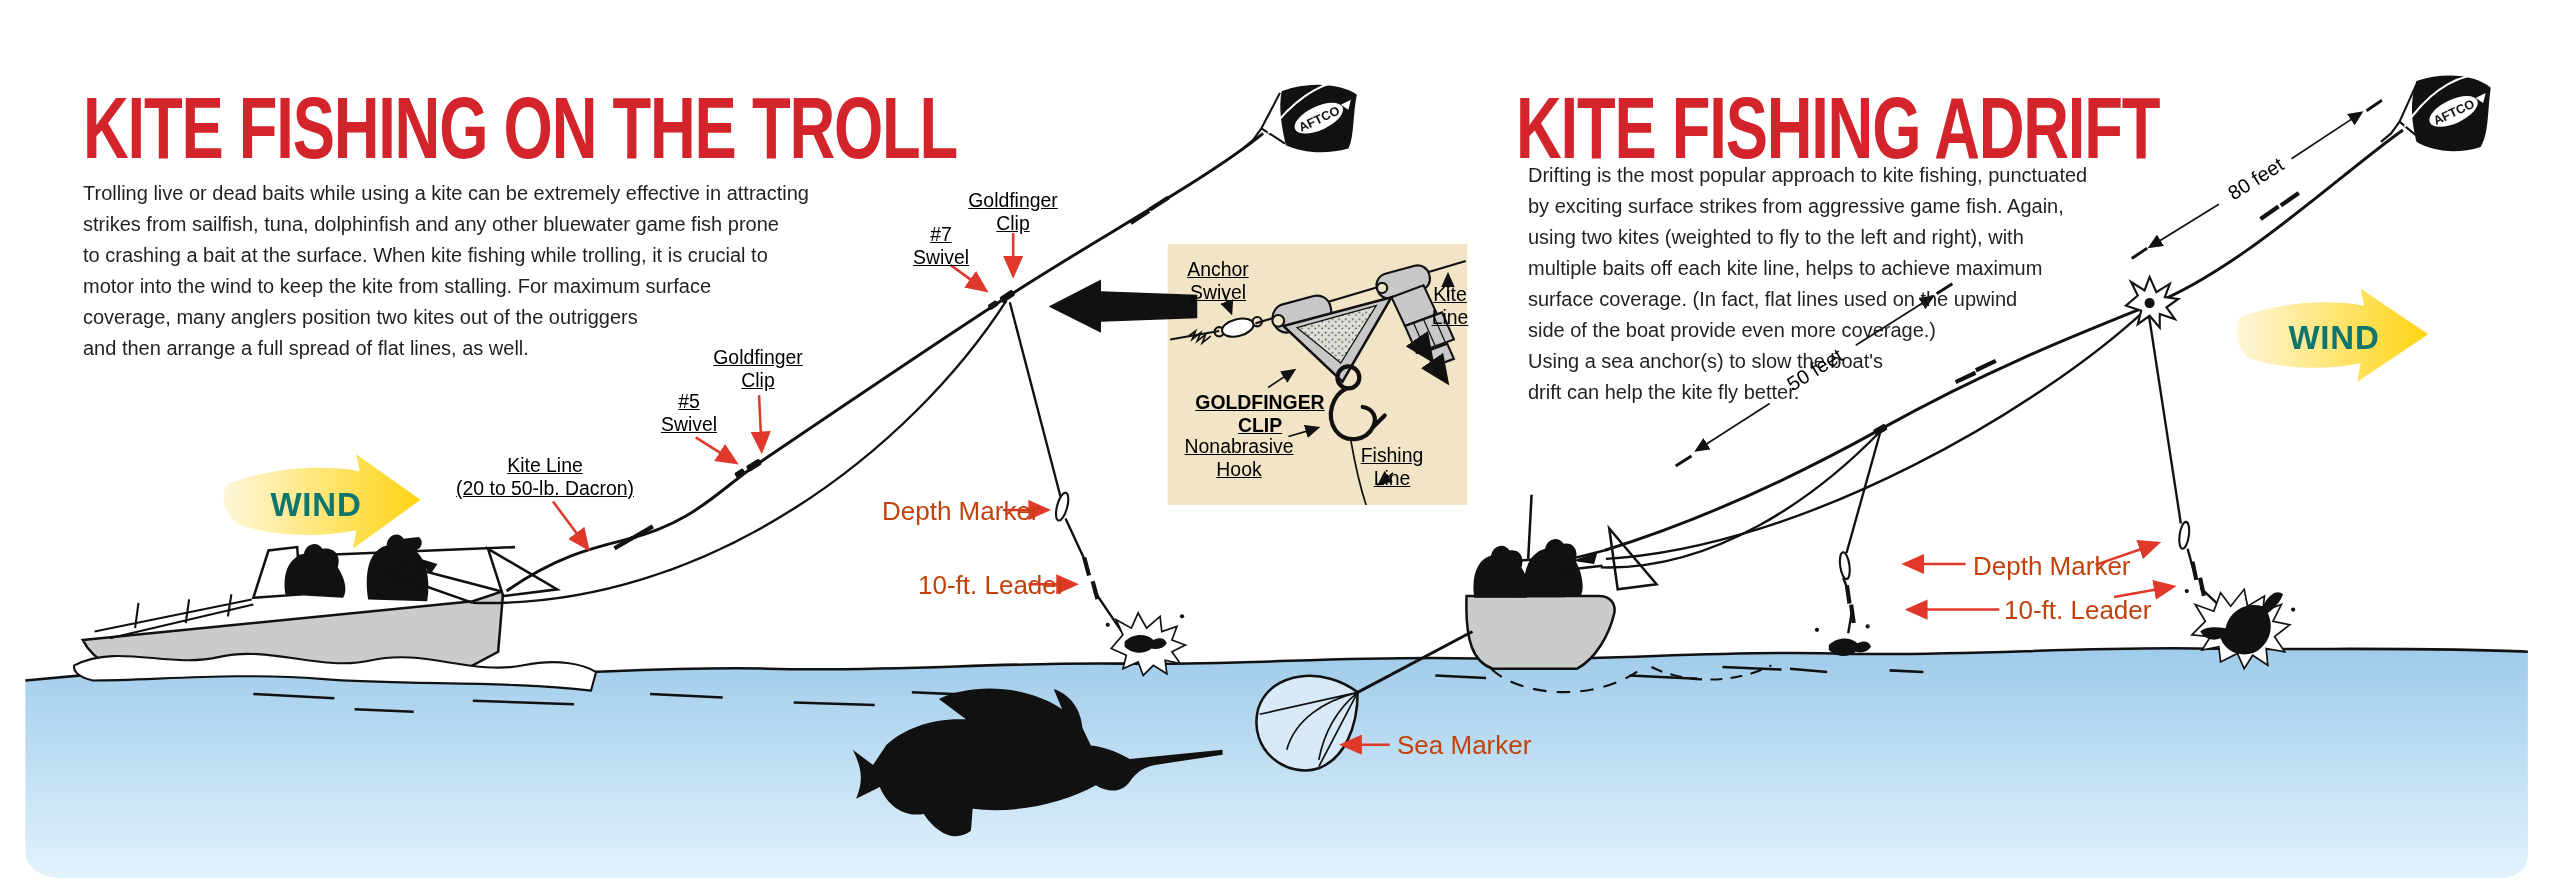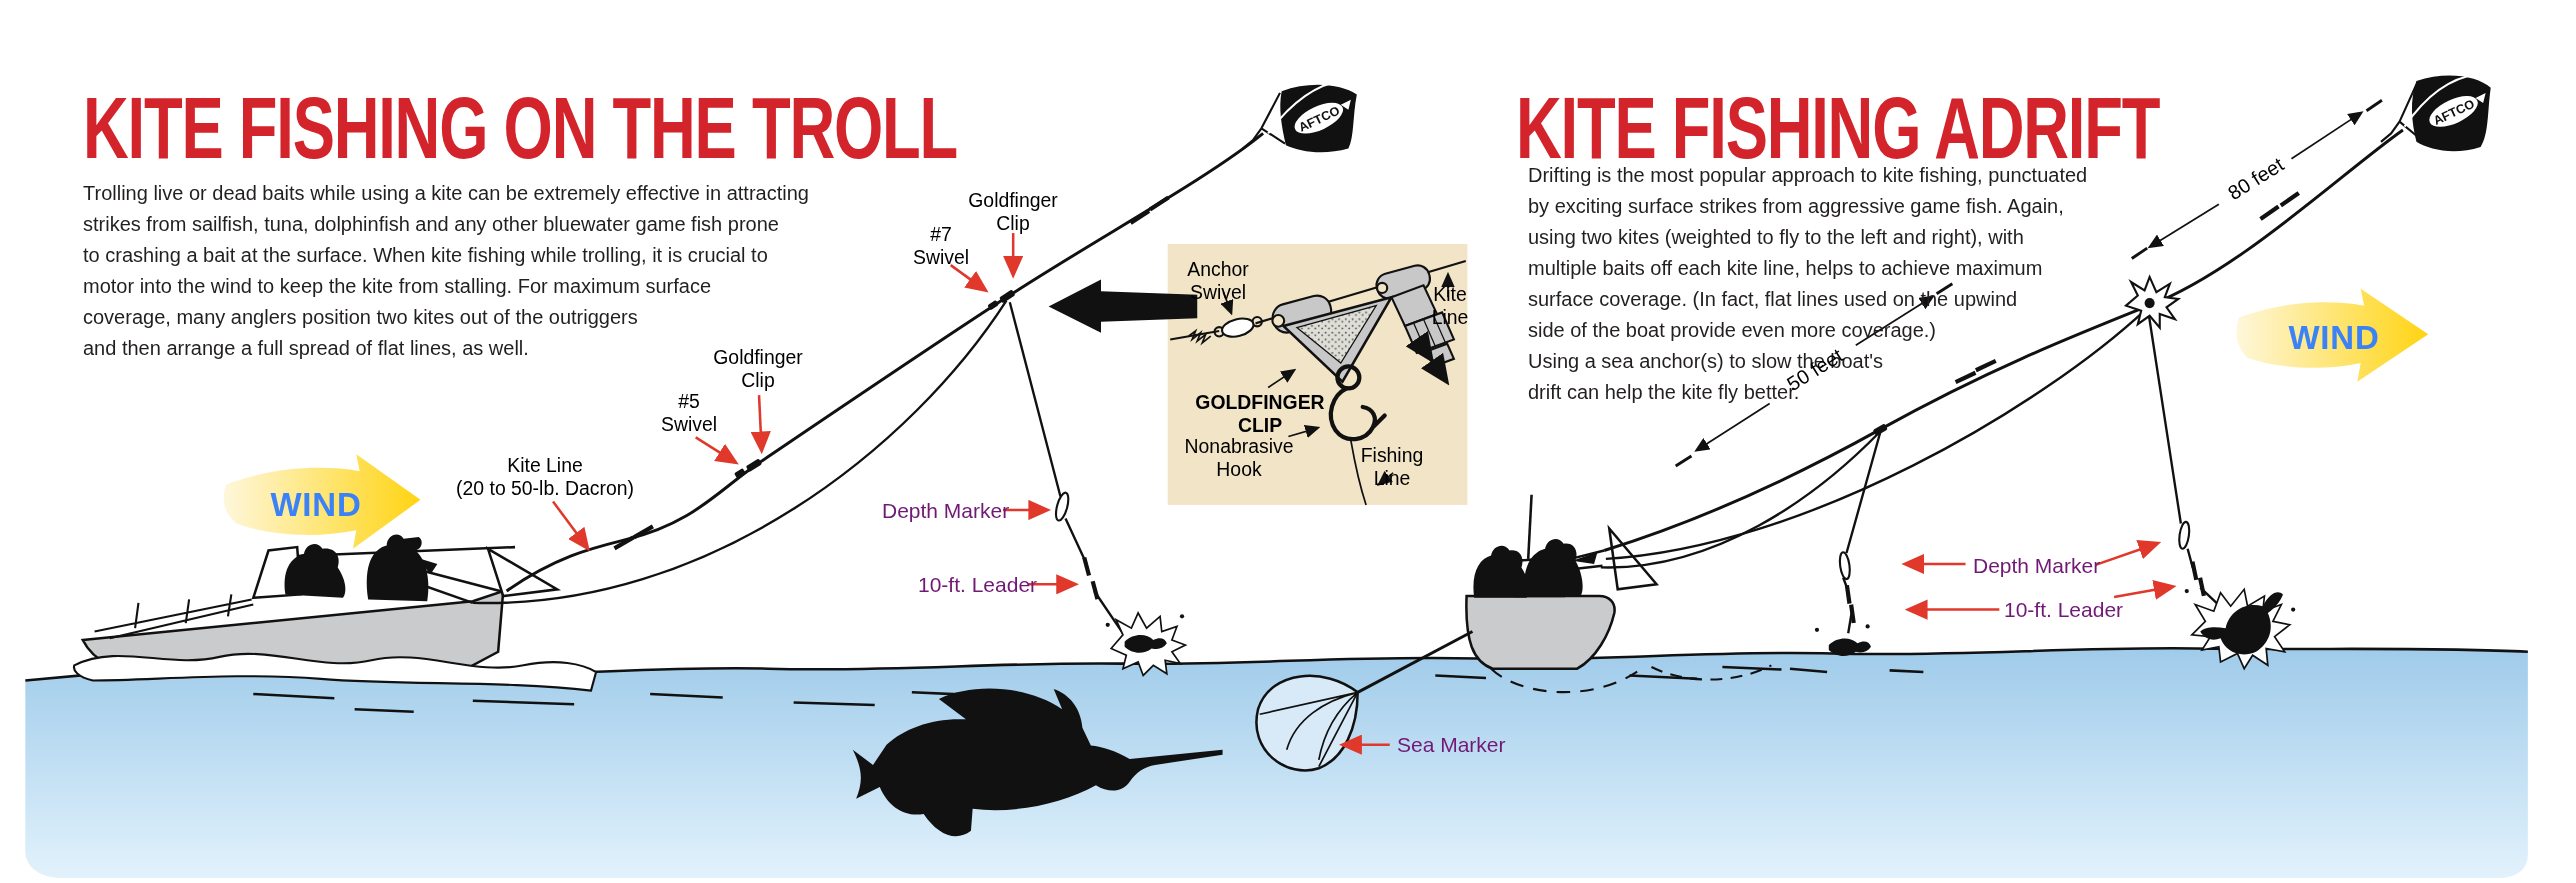--- a/index.html
+++ b/index.html
@@ -2,25 +2,25 @@
 <html style="font-size:13.5px"><head>
 <meta charset="utf-8">
 <style>
   html,body{margin:0;padding:0;background:#ffffff;font-family:"Liberation Sans",sans-serif;}
   #stage{position:relative;width:2576px;height:884px;overflow:hidden;background:#fff;}
   #art{position:absolute;left:0;top:0;}
   .title{position:absolute;font-weight:bold;font-size:88px;line-height:1;letter-spacing:-1.7px;
          color:#D3242B;transform:scaleX(0.72);transform-origin:0 0;white-space:nowrap;}
   .para{position:absolute;font-size:20px;line-height:31px;color:#231F20;white-space:pre-line;width:929px;}
   .lbl{position:absolute;font-size:19.4px;line-height:23px;color:#000;white-space:pre-line;
-       text-align:center;transform:translateX(-50%);}
-  .lbl-l{position:absolute;font-size:21px;line-height:22px;color:#701a75;white-space:nowrap;}
+       text-align:center;transform:translateX(-50%);text-decoration:underline;}
+  .lbl-l{position:absolute;font-size:26px;line-height:22px;color:#c2410c;white-space:nowrap;}
   .rot{position:absolute;font-size:20px;color:#000;white-space:nowrap;
        transform:translate(-50%,-50%) rotate(-32deg);}
-  .windtxt{position:absolute;font-size:33px;font-weight:bold;color:#3b82f6;
+  .windtxt{position:absolute;font-size:33px;font-weight:bold;color:#0f766e;
            transform:translateX(-50%);letter-spacing:0.8px;}
   .bold{font-weight:bold;}
 </style>
 </head>
 <body>
 
 <div id="stage">
 
 <svg id="art" width="2576" height="884" viewBox="0 0 3051 1047">
   <defs>

